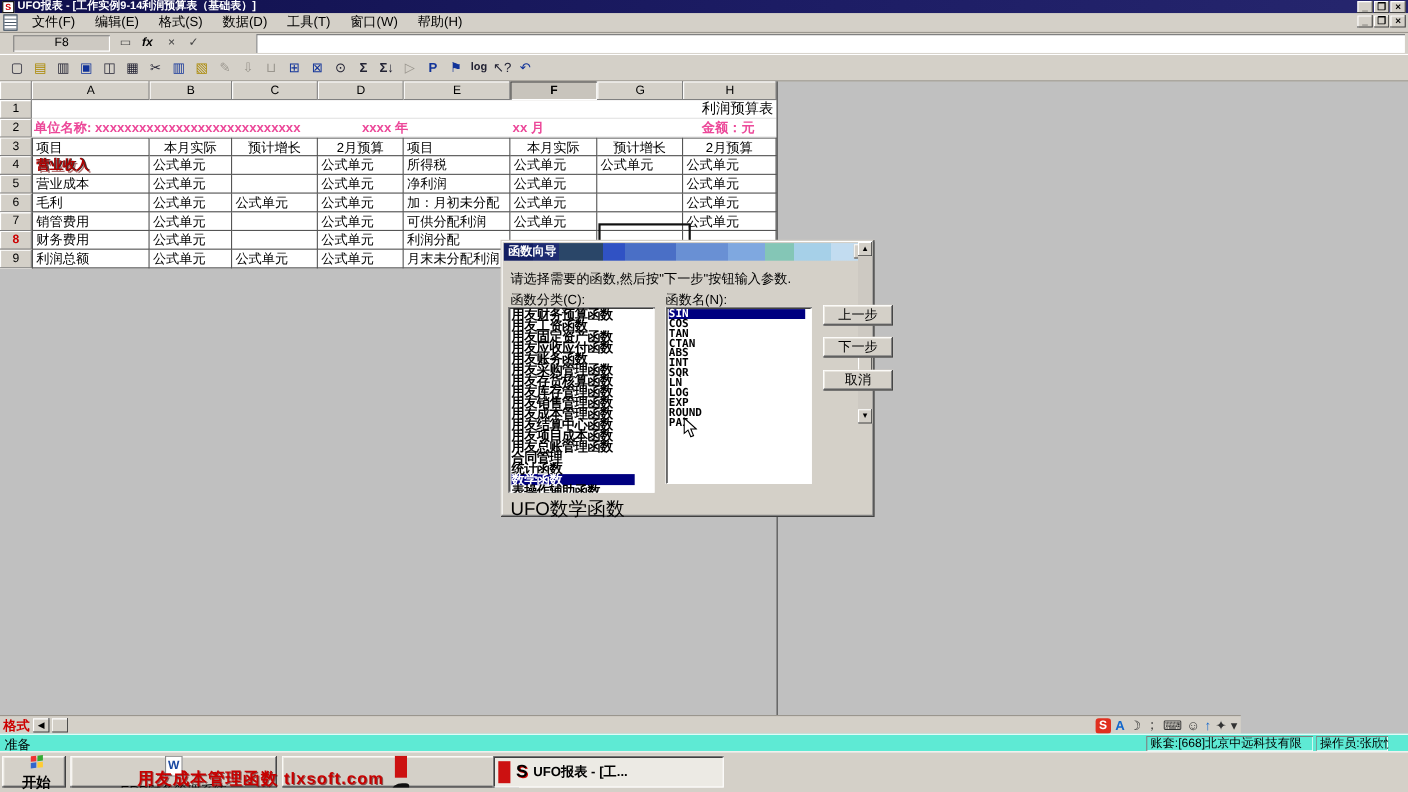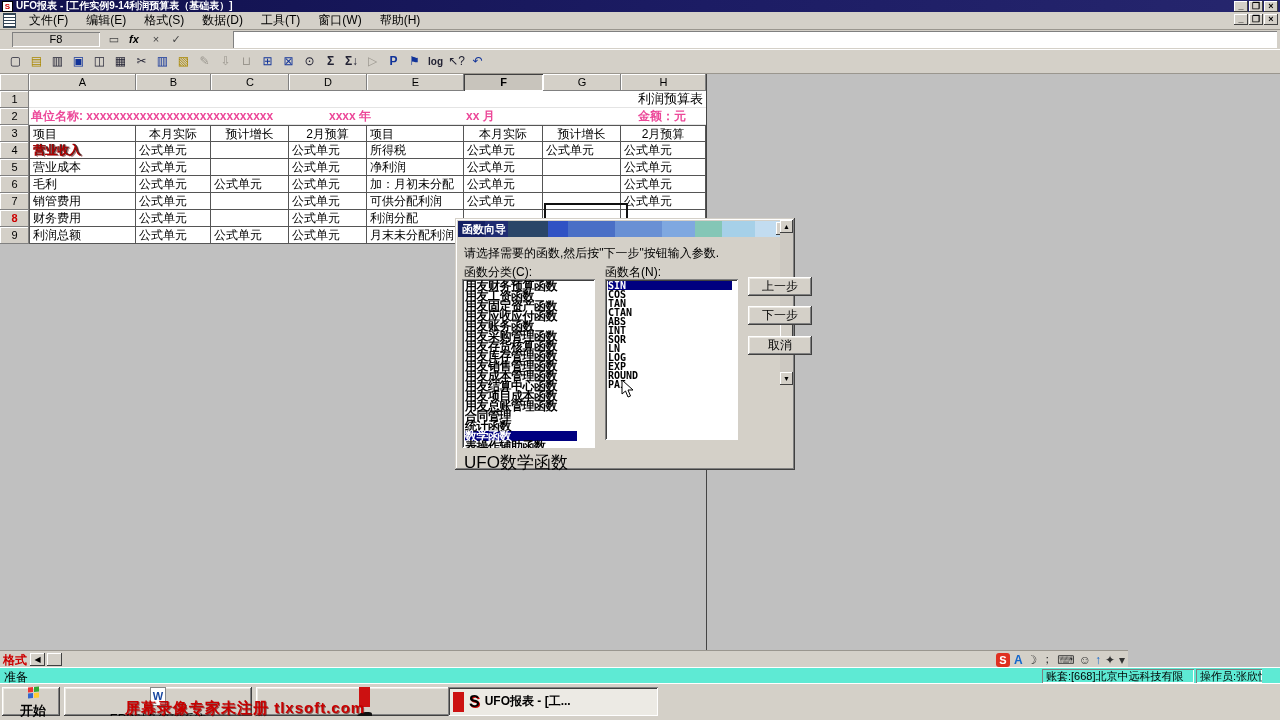--- a/index.html
+++ b/index.html
@@ -342,15 +342,15 @@
       <span>新道教育—UFIDA U8</span>
     </div>
     <div class="task active" style="left:448px;width:210px">
       <span class="redblock"></span>
       <span class="slogo">S</span>
       <span>UFO报表 - [工...</span>
     </div>
 
   </div>
 
-  <div id="watermark">屏幕录像专家未注册 tlxsoft.com</div>
+  <div id="watermark">用友成本管理函数 tlxsoft.com</div>
 
 </div>
 
 </body></html>

